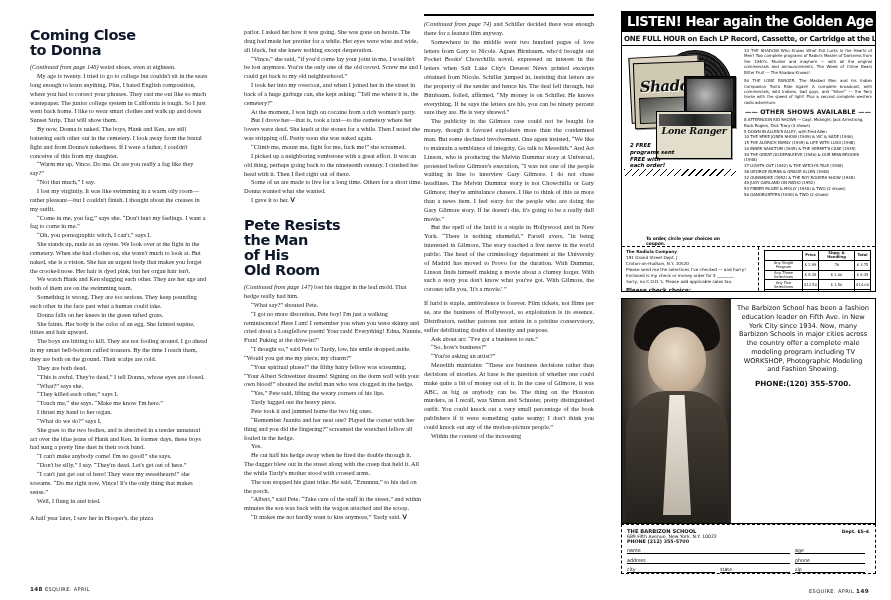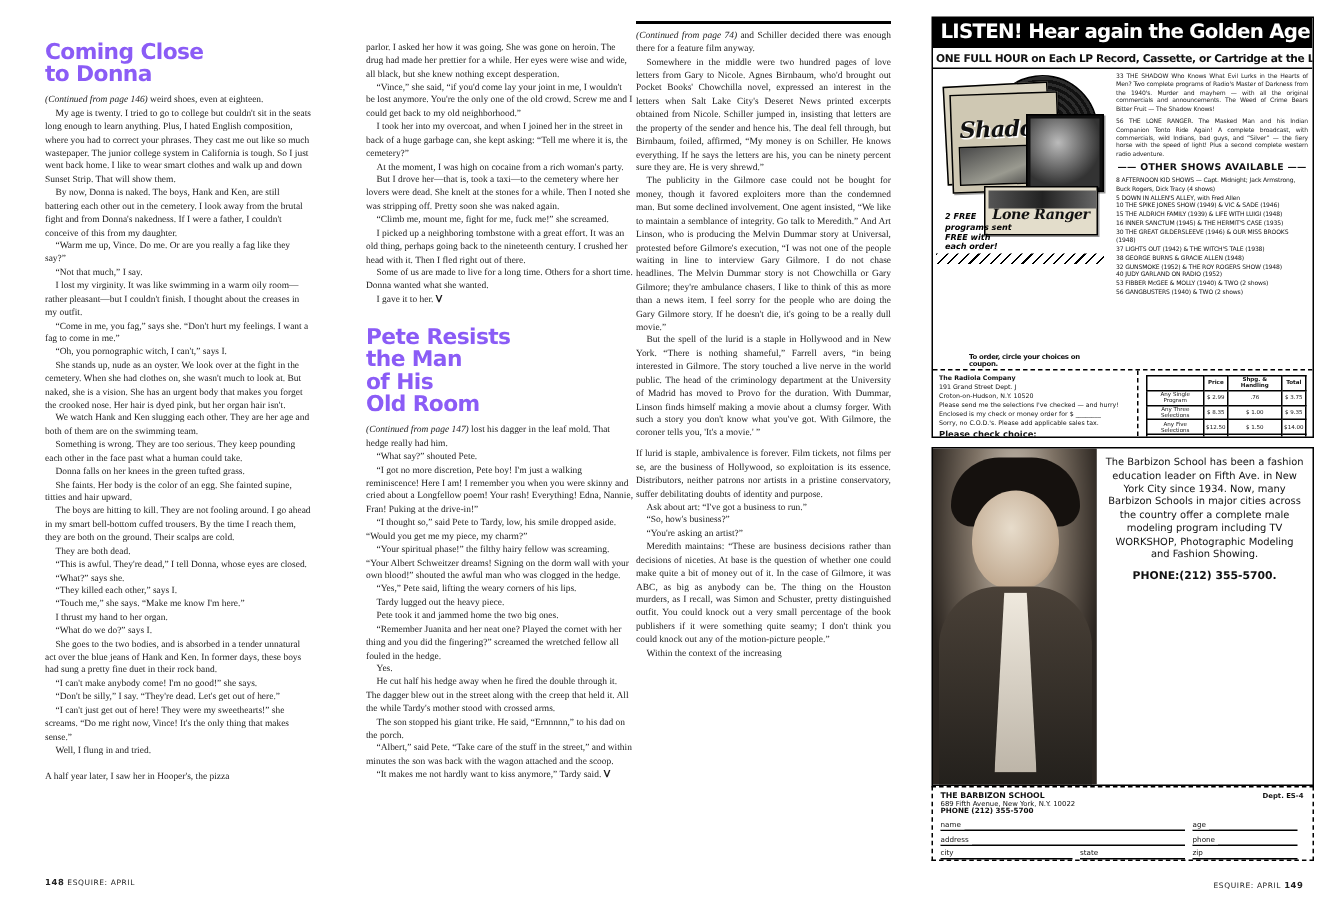--- a/index.html
+++ b/index.html
@@ -21,21 +21,21 @@
 
   .head-rule { border-top: 2px solid #000; margin-bottom: 4px; }
 
   h1.article-title {
     font-family: "DejaVu Sans", sans-serif;
     font-weight: 700;
     font-size: 14.5px;
     line-height: 1.04;
     letter-spacing: -0.4px;
     margin: 0 0 5px 0;
-    color: #8b5cf6;
+    color: #0f172a;
   }
   h2.col3-title {
     font-family: "Liberation Serif", serif;
     font-weight: 700;
     font-size: 11.5px;
     line-height: 1.18;
     margin: 0 0 3px 0;
   }
 
   p.body {
@@ -125,21 +125,21 @@
     font-family:"DejaVu Serif", serif; font-weight:700; font-style:italic;
     font-size:15px; color:#111; padding:14px 0 0 5px; letter-spacing:-0.5px;
     text-shadow: 1px 1px 0 #fff;
   }
   .sleeve-main .pic {
     position:absolute; left:4px; bottom:4px; width:62px; height:26px;
     background: linear-gradient(160deg,#4a4a4a,#9a9a90 60%,#3a3a3a);
     border:1px solid #000;
   }
   .sleeve-lr {
-    left:34px; top:78px; width:76px; height:33px; background:#e3ddcb;
+    left:34px; top:65px; width:76px; height:48px; background:#e3ddcb;
   }
   .sleeve-lr .lr-title{
     font-family:"DejaVu Serif", serif; font-weight:700; font-style:italic;
     font-size:9.5px; color:#111; text-align:center; padding-top:13px;
     letter-spacing:-0.3px;
   }
   .sleeve-lr .lr-pic{
     position:absolute; left:2px; top:2px; width:72px; height:12px;
     background: linear-gradient(90deg,#555,#222,#666);
   }
@@ -461,21 +461,21 @@
 
   <div class="mm-ad">
     <div class="mm-photo">
       <div class="hair"></div>
       <div class="face"></div>
       <div class="torso"></div>
       <div class="shirt"></div>
     </div>
     <div class="mm-body">
       <p class="mm-p">The Barbizon School has been a fashion education leader on Fifth Ave. in New York City since 1934. Now, many Barbizon Schools in major cities across the country offer a complete male modeling program including TV WORKSHOP, Photographic Modeling and Fashion Showing.</p>
-      <div class="mm-phone">PHONE:(212) 355-5700.</div>
+      <div class="mm-phone">PHONE:(120) 355-5700.</div>
     </div>
   </div>
 
   <div class="mm-coupon">
     <div class="mmc-dept">Dept. ES-4</div>
     <div class="mmc-name">THE BARBIZON SCHOOL</div>
     <div class="mmc-addr">689 Fifth Avenue, New York, N.Y. 10022</div>
     <div class="mmc-phone">PHONE (212) 355-5700</div>
     <div class="mmc-rows">
       <div class="mmc-row">

